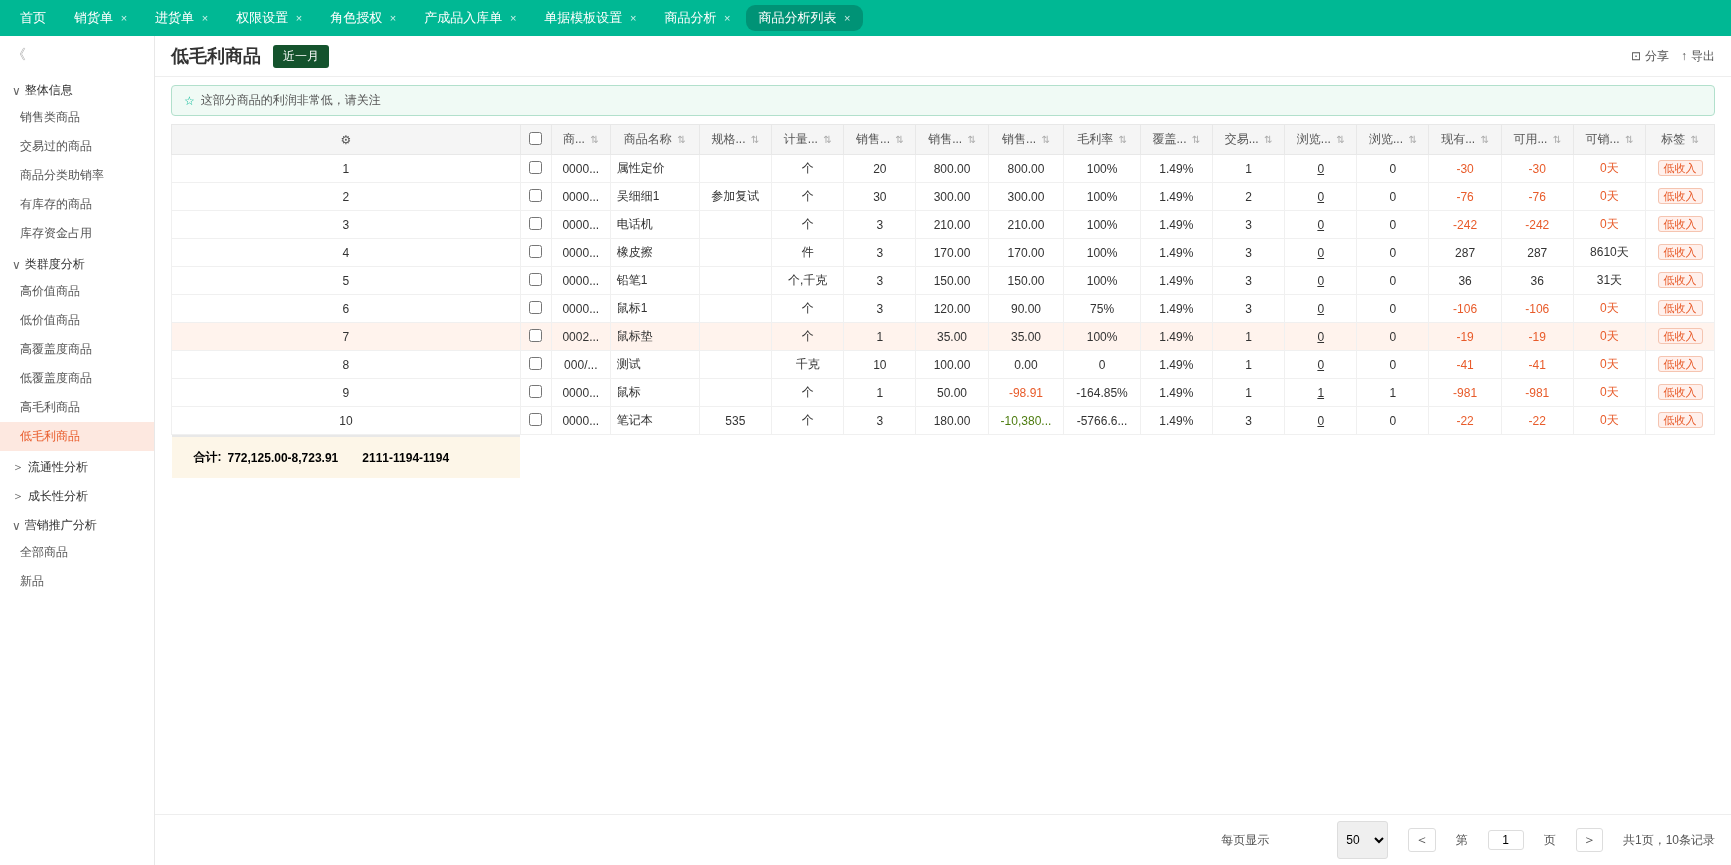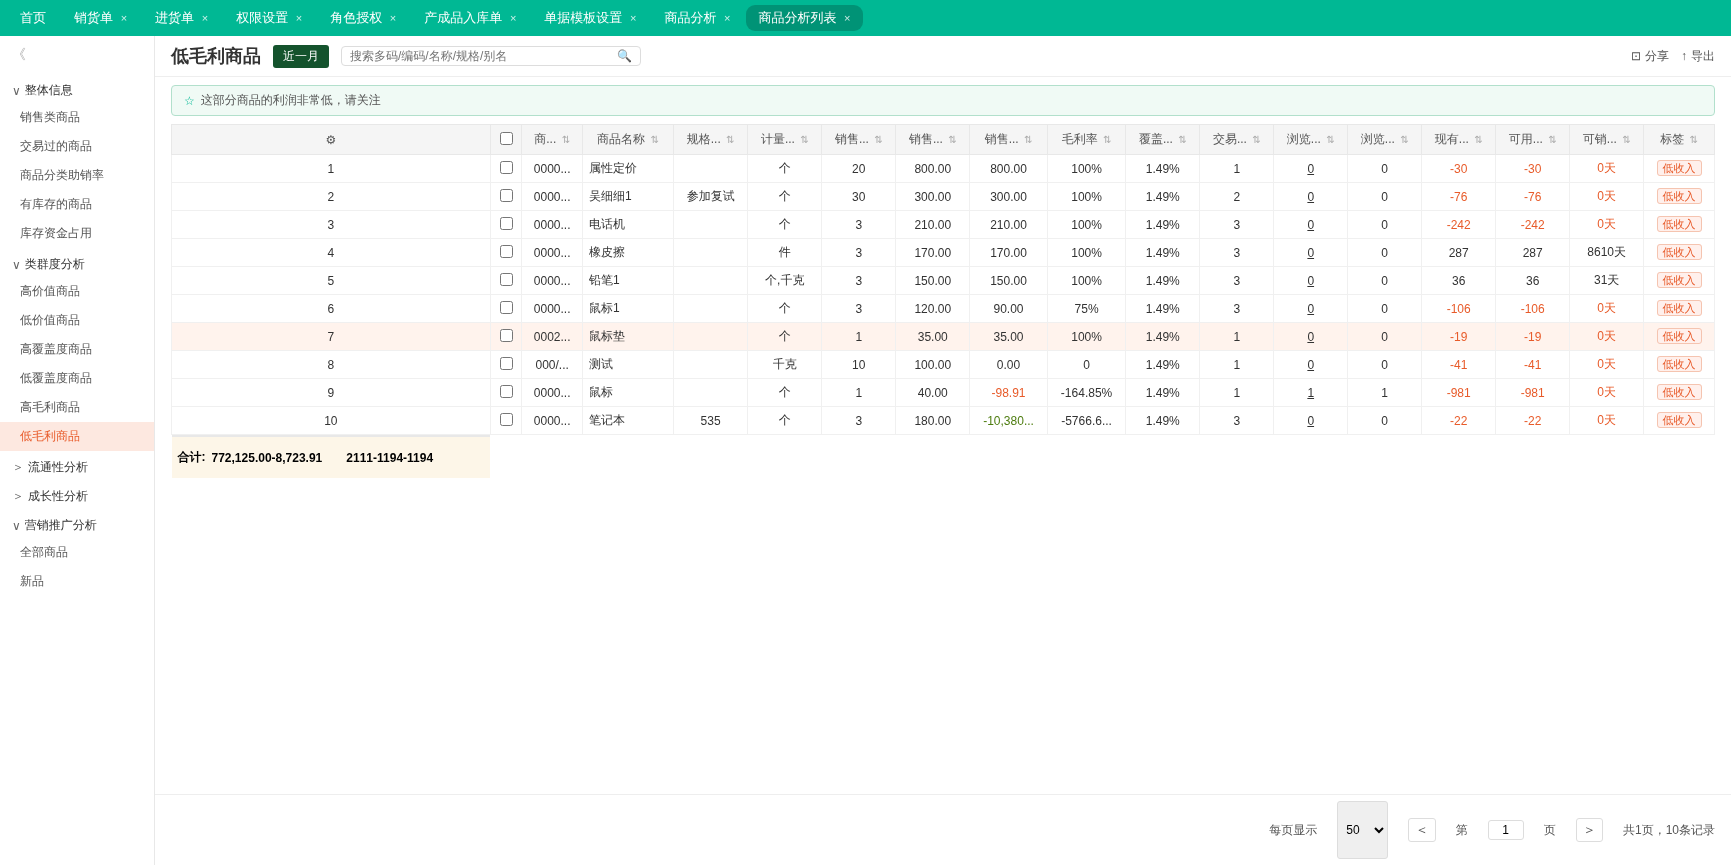--- a/index.html
+++ b/index.html
@@ -172,43 +172,44 @@
       font-size: 11px;
     }
     .underline { text-decoration: underline; color: #333; }
 
     
     .totals-row {
       background: #fdf6e8;
       border-top: 2px solid #e8e8e8;
       display: flex;
       align-items: center;
-      padding: 6px 0;
+      padding: 6px 16px;
     }
     .totals-row td {
       background: #fdf6e8 !important;
       font-weight: bold;
     }
 
     
     .pagination-bar {
       display: flex;
       align-items: center;
       justify-content: flex-end;
       padding: 6px 16px;
       border-top: 1px solid #eee;
       gap: 20px;
       font-size: 12px;
       color: #555;
     }
     .pagination-bar select {
       border: 1px solid #ddd;
-      padding: 20px 4px;
+      padding: 10px 4px;
       border-radius: 3px;
       font-size: 12px;
+      margin-left: 48px;
     }
     .pagination-bar .page-btn {
       border: 1px solid #ddd;
       background: #fff;
       padding: 2px 6px;
       border-radius: 3px;
       cursor: pointer;
       color: #555;
     }
     .pagination-bar .page-input {
@@ -286,24 +287,20 @@
     </div>
     <div class="sidebar-item">全部商品</div>
     <div class="sidebar-item">新品</div>
   </aside>
 
   <div class="content">
 
     <div class="content-header">
       <span class="page-title">低毛利商品</span>
       <button class="btn-period">近一月</button>
-      <div class="search-box">
-        <input type="text" placeholder="搜索多码/编码/名称/规格/别名" style="">
-        <span style="color:#ccc;">🔍</span>
-      </div>
       <div class="header-actions">
         <div class="action-btn">
           <span>⊡</span>
           <span>分享</span>
         </div>
         <div class="action-btn">
           <span>↑</span>
           <span>导出</span>
         </div>
       </div>
@@ -500,21 +497,21 @@
     <td><span class="tag-low-income">低收入</span></td>
   </tr>
             <tr>
     <td>9</td>
     <td><input type="checkbox" style=""></td>
     <td>0000...</td>
     <td class="text-left">鼠标</td>
     <td></td>
     <td>个</td>
     <td>1</td>
-    <td>40.00</td>
+    <td>50.00</td>
     <td style="color:#e85b2a;">-98.91</td>
     <td>-164.85%</td>
     <td>1.49%</td>
     <td>1</td>
     <td class="underline">1</td>
     <td>1</td>
     <td style="color:#e85b2a;">-981</td>
     <td style="color:#e85b2a;">-981</td>
     <td style="color:#e85b2a;">0天</td>
     <td><span class="tag-low-income">低收入</span></td>

